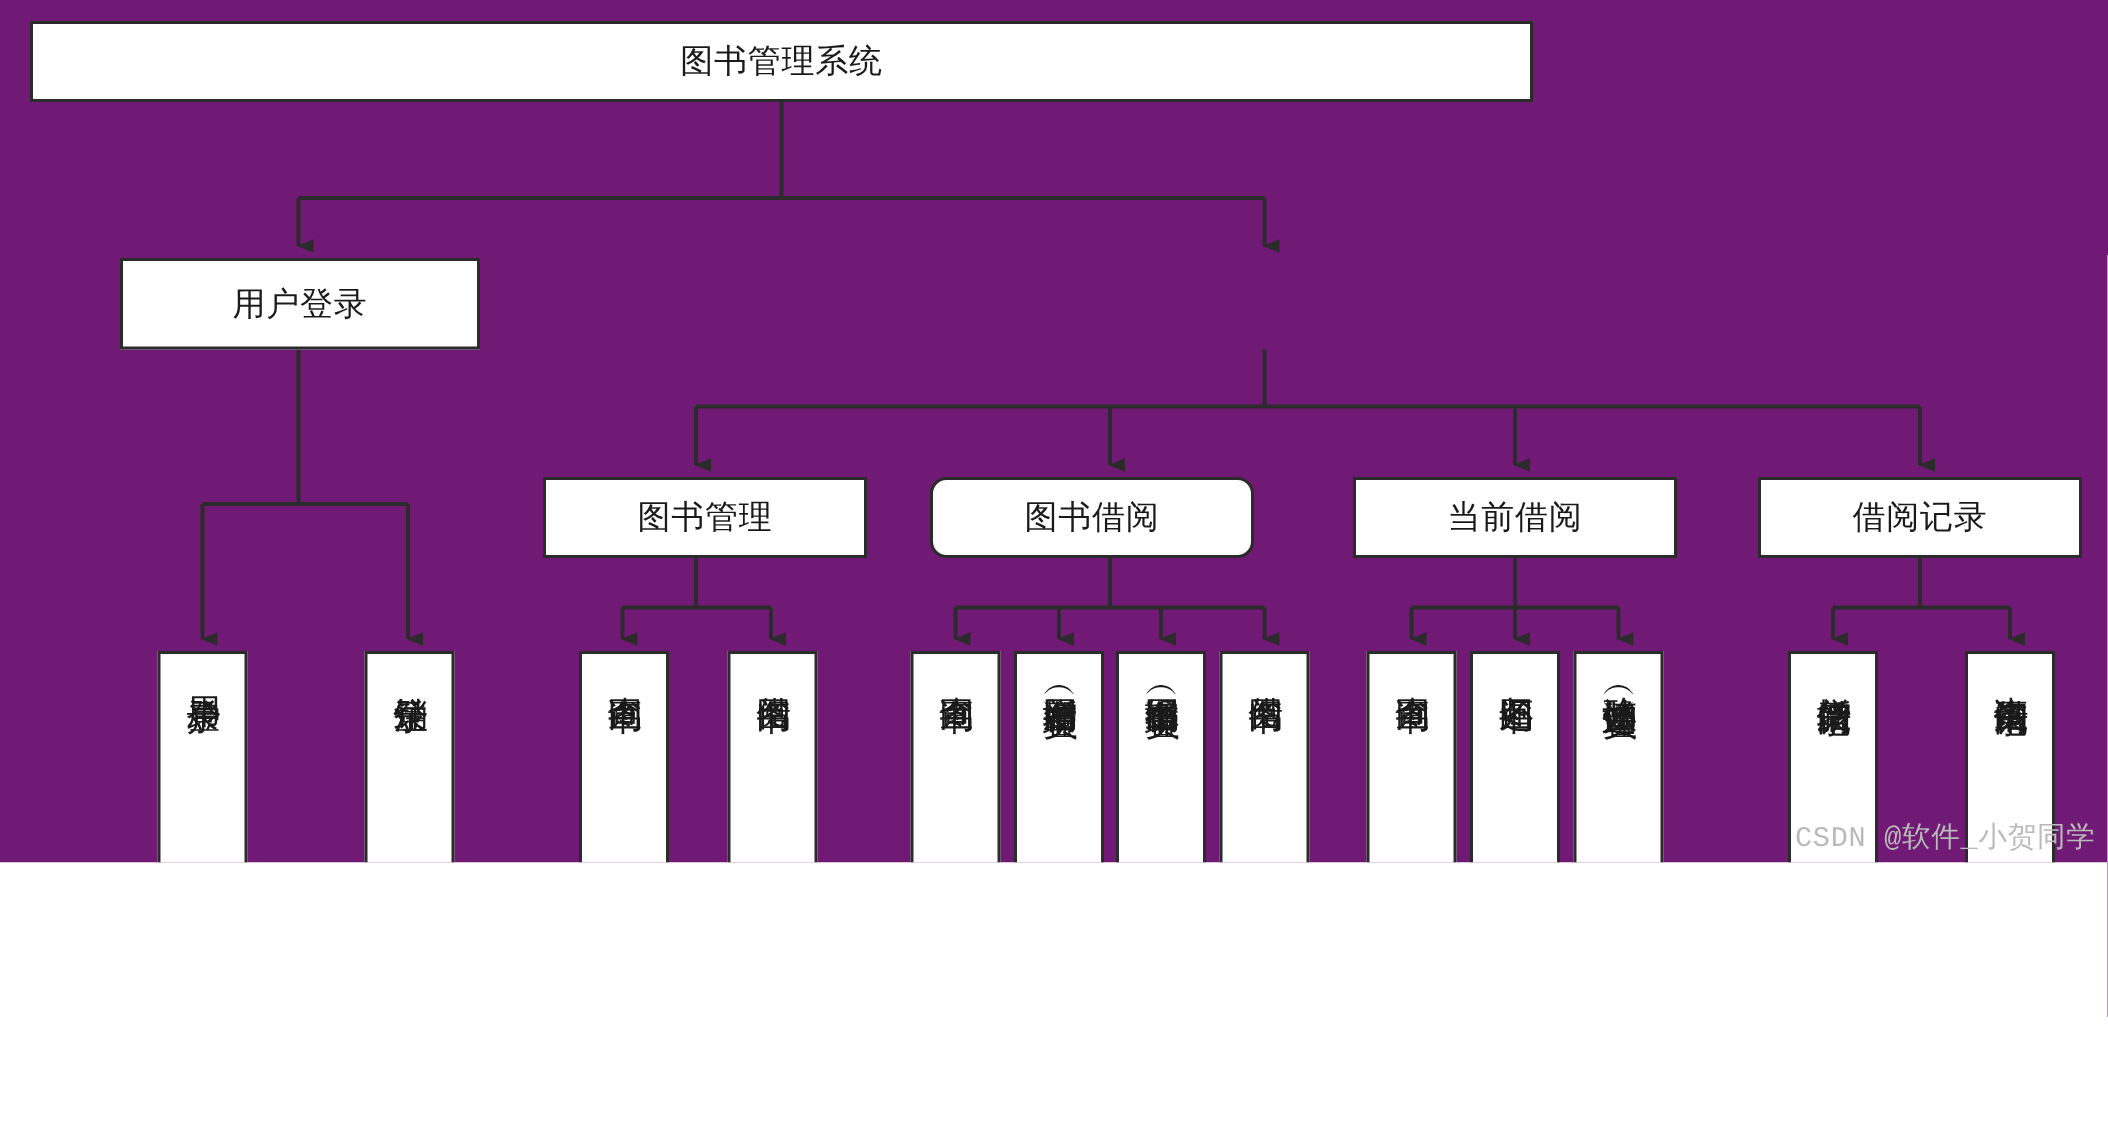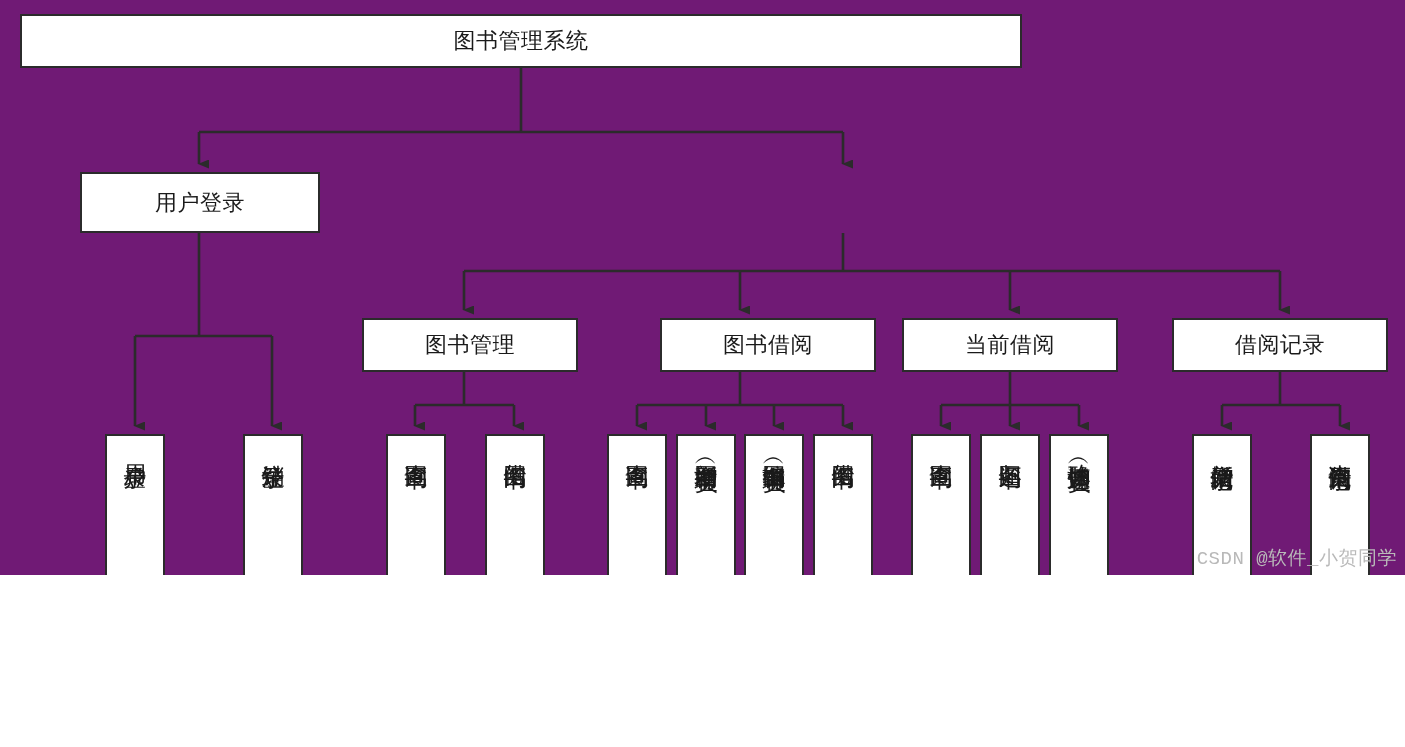--- a/index.html
+++ b/index.html
@@ -125,21 +125,21 @@
 
   <div class="node-box node-h" style="left:80px; top:172px; width:240px; height:61px;">
     <span>用户登录</span>
   </div>
 
 
   <div class="node-box node-h" style="left:362px; top:318px; width:216px; height:54px;">
     <span>图书管理</span>
   </div>
 
-  <div class="node-box node-h" style="left:660px; top:318px; width:216px; height:54px;">
+  <div class="node-box node-h" style="left:620px; top:318px; width:216px; height:54px;border-radius:11px;">
     <span>图书借阅</span>
   </div>
 
   <div class="node-box node-h" style="left:902px; top:318px; width:216px; height:54px;">
     <span>当前借阅</span>
   </div>
 
   <div class="node-box node-h" style="left:1172px; top:318px; width:216px; height:54px;">
     <span>借阅记录</span>
   </div>

